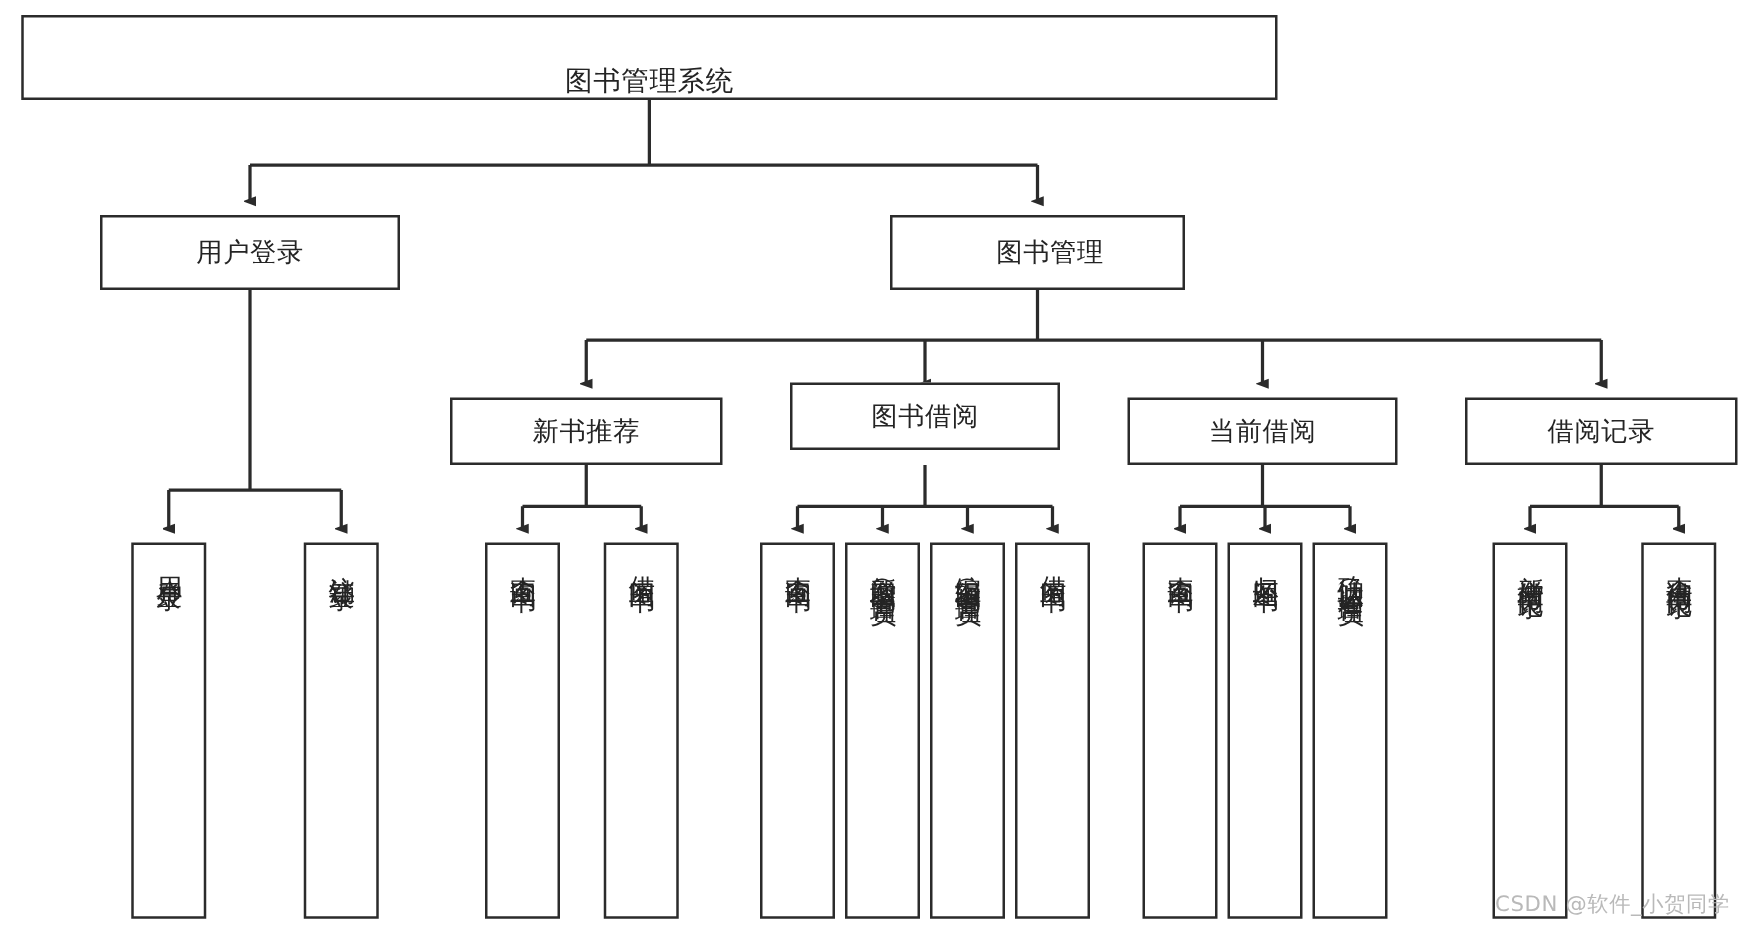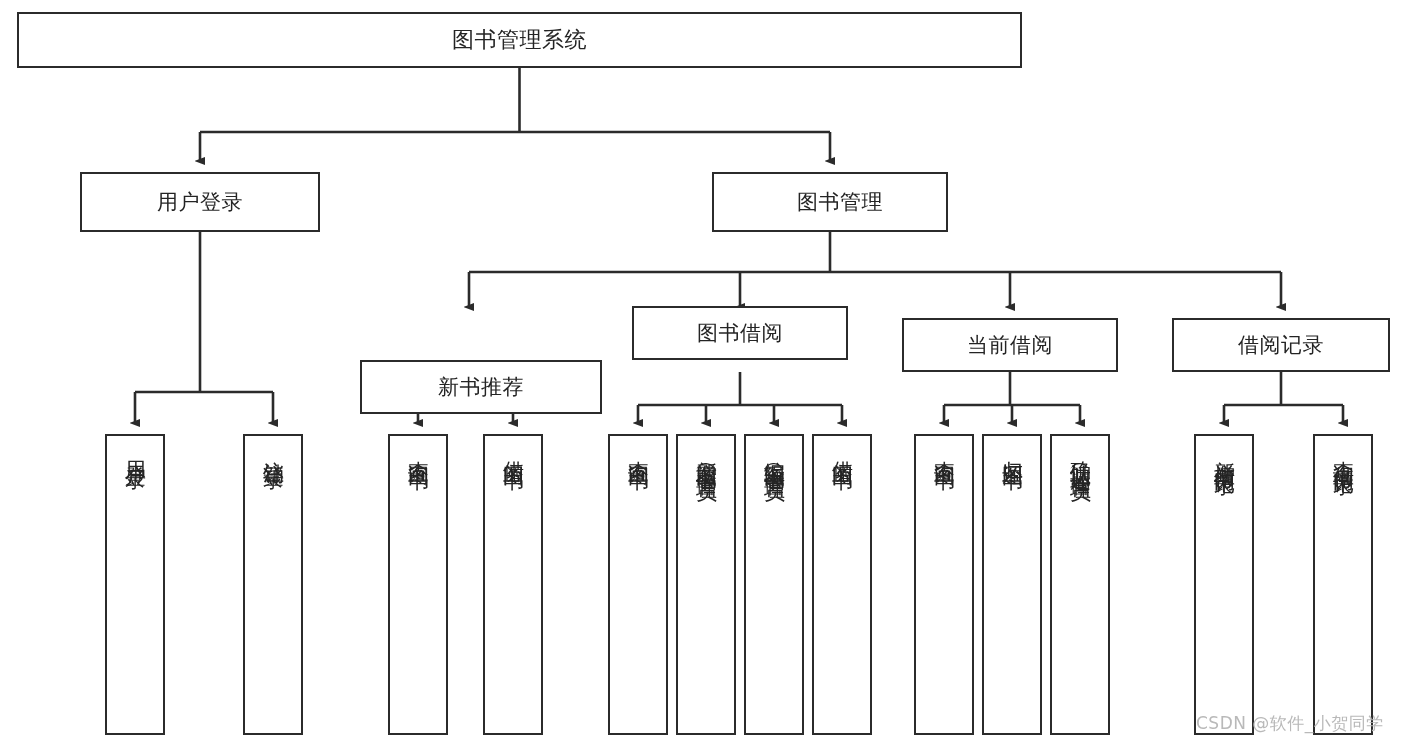--- a/index.html
+++ b/index.html
@@ -109,30 +109,30 @@
         <path d="M1012,405 L1012,423" marker-end="url(#arrow)"></path>
         <path d="M1080,405 L1080,423" marker-end="url(#arrow)"></path>
         <path d="M1281,372 L1281,405"></path>
         <path d="M1224,405 L1343,405"></path>
         <path d="M1224,405 L1224,423" marker-end="url(#arrow)"></path>
         <path d="M1343,405 L1343,423" marker-end="url(#arrow)"></path>
       </g>
   </svg>
 
   <div id="node-layer">
-      <div class="node root" style="left: 17px; top: 12px; width: 1005px; height: 56px;">
+      <div class="node root" style="left: 17px; top: 12px; width: 1005px; height: 68px; align-items: flex-end;">
         <span class="label">图书管理系统</span>
       </div>
       <div class="node" style="left: 80px; top: 172px; width: 240px; height: 60px;">
         <span class="label">用户登录</span>
       </div>
       <div class="node" style="left: 712px; top: 172px; width: 236px; height: 60px; padding-left: 20px;">
         <span class="label">图书管理</span>
       </div>
-      <div class="node" style="left: 360px; top: 318px; width: 242px; height: 54px; margin-top: 42px;">
+      <div class="node" style="left: 360px; top: 318px; width: 218px; height: 54px;">
         <span class="label">新书推荐</span>
       </div>
       <div class="node" style="left: 632px; top: 306px; width: 216px; height: 54px;">
         <span class="label">图书借阅</span>
       </div>
       <div class="node" style="left: 902px; top: 318px; width: 216px; height: 54px;">
         <span class="label">当前借阅</span>
       </div>
       <div class="node" style="left: 1172px; top: 318px; width: 218px; height: 54px;">
         <span class="label">借阅记录</span>

